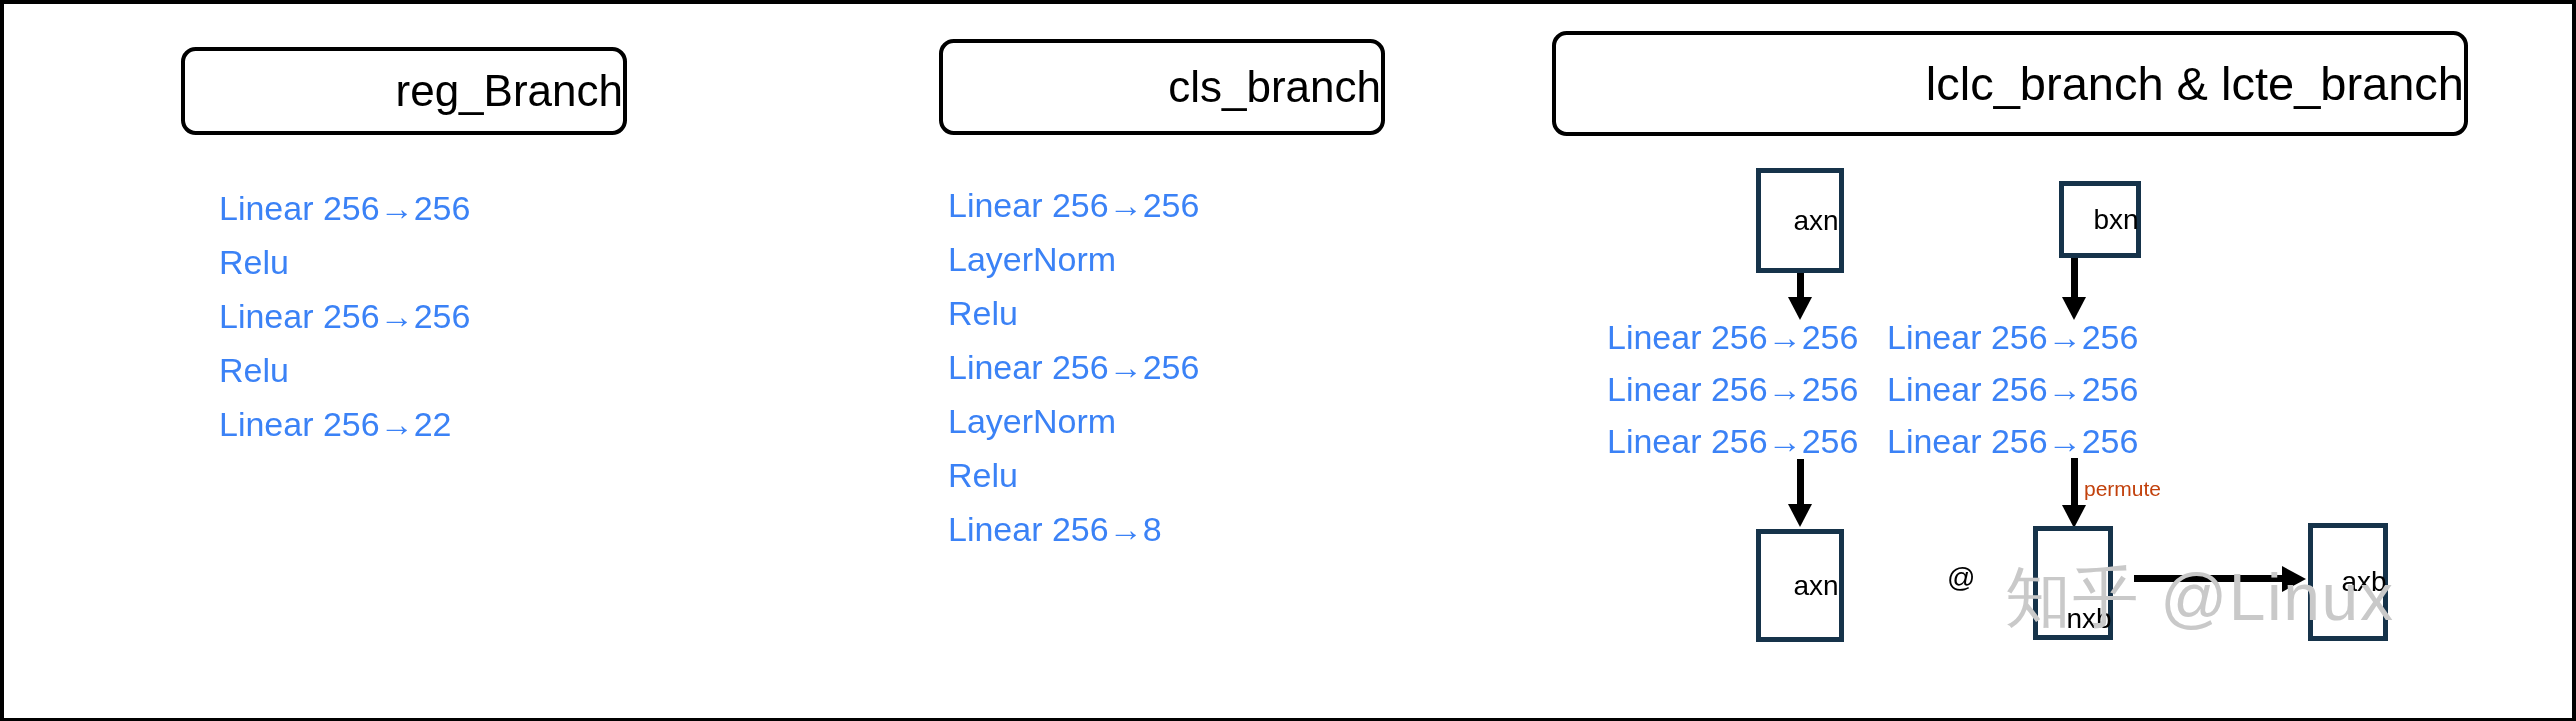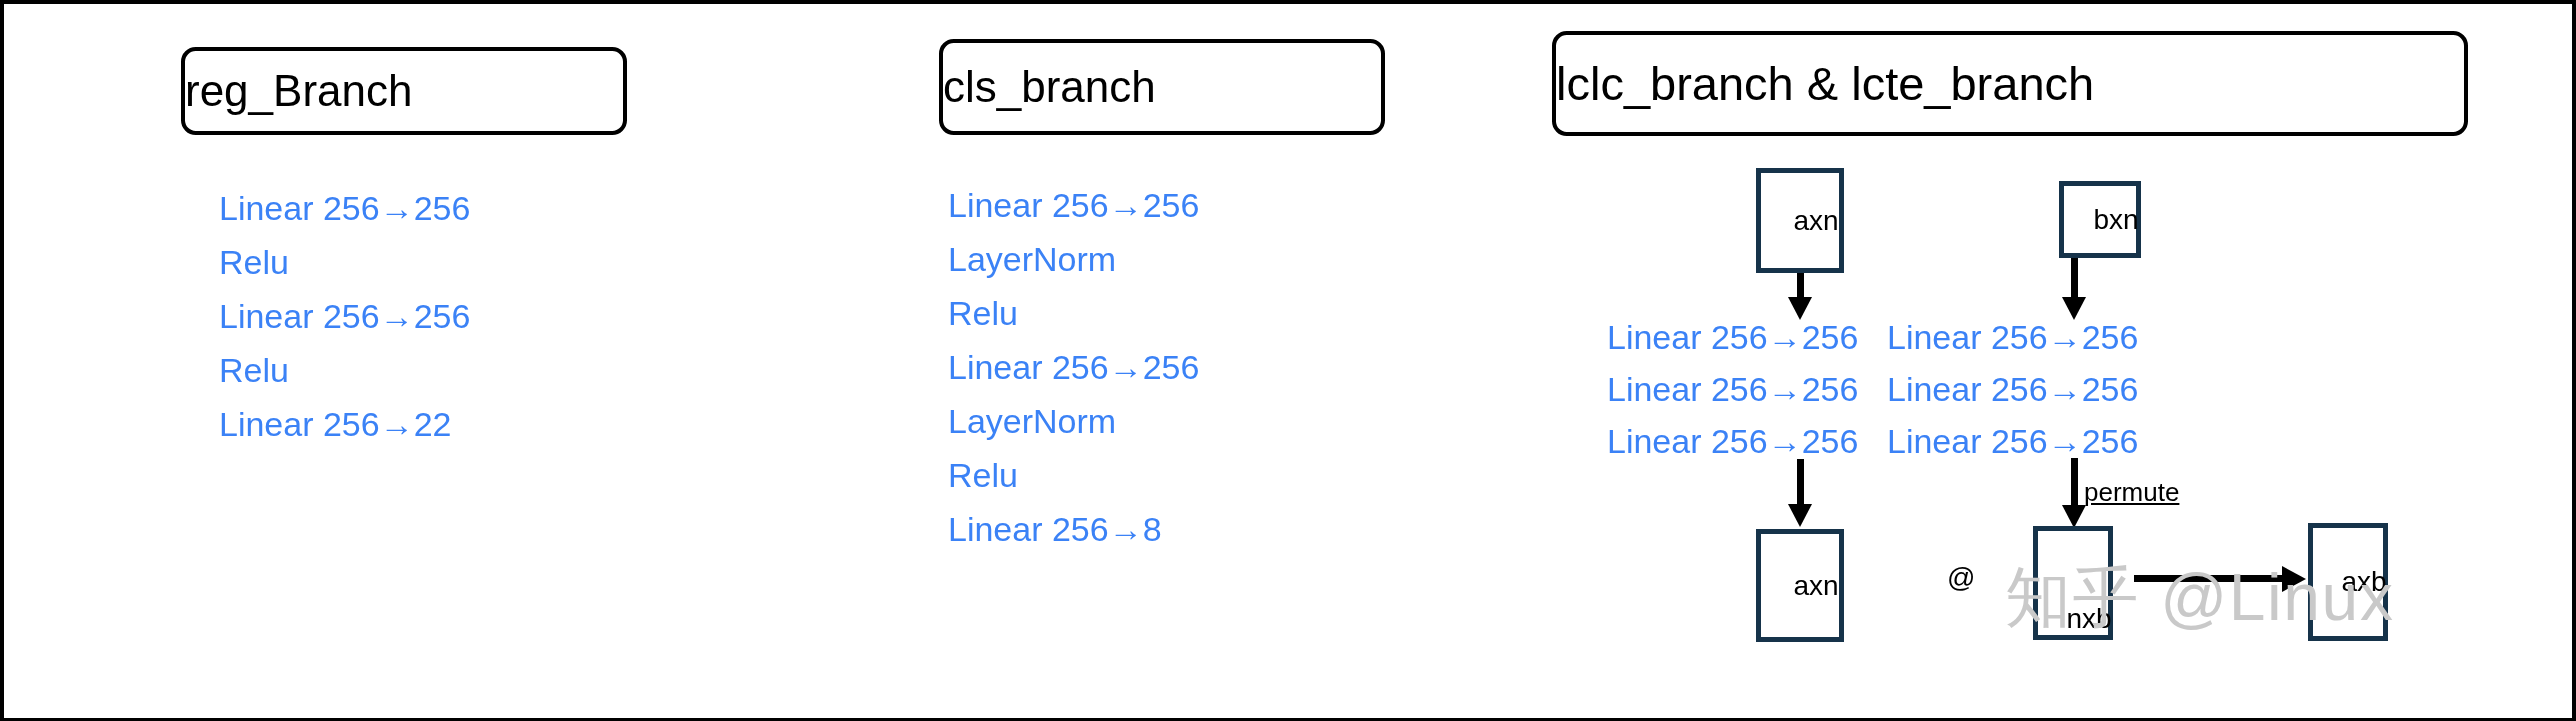--- a/index.html
+++ b/index.html
@@ -31,21 +31,21 @@
 
   
   .title-box {
     position: absolute;
     box-sizing: border-box;
     border: 4.9px solid #000000;
     border-radius: 14.7px;
     background: #ffffff;
     display: flex;
     align-items: center;
-    justify-content: flex-start;
+    justify-content: flex-end;
     color: #000000;
     white-space: nowrap;
   }
   .title-box .title-text {
     font-size: 44px;
     line-height: 1;
     letter-spacing: 0px;
   }
 
   #title-reg  { left: 181px;  top: 47px;  width: 446px; height: 88px; }
@@ -122,25 +122,24 @@
     right: -23px;
     transform: translateY(-50%);
     border-top: 13px solid transparent;
     border-bottom: 13px solid transparent;
     border-left: 24.5px solid #000000;
   }
   #arrow-nxb-axb { left: 2134px; top: 575px; width: 149px; }
 
   .edge-label {
     position: absolute;
-    font-size: 26px;
-    color: #000000;
+    font-size: 21px;
+    color: #c2410c;
     white-space: nowrap;
     z-index: 4;
-    text-decoration: underline;
   }
   #label-permute { left: 2084px; top: 477px; }
 
   .matmul-symbol {
     position: absolute;
     font-size: 28px;
     color: #000000;
     z-index: 4;
   }
   #symbol-at { left: 1947px; top: 562px; }

